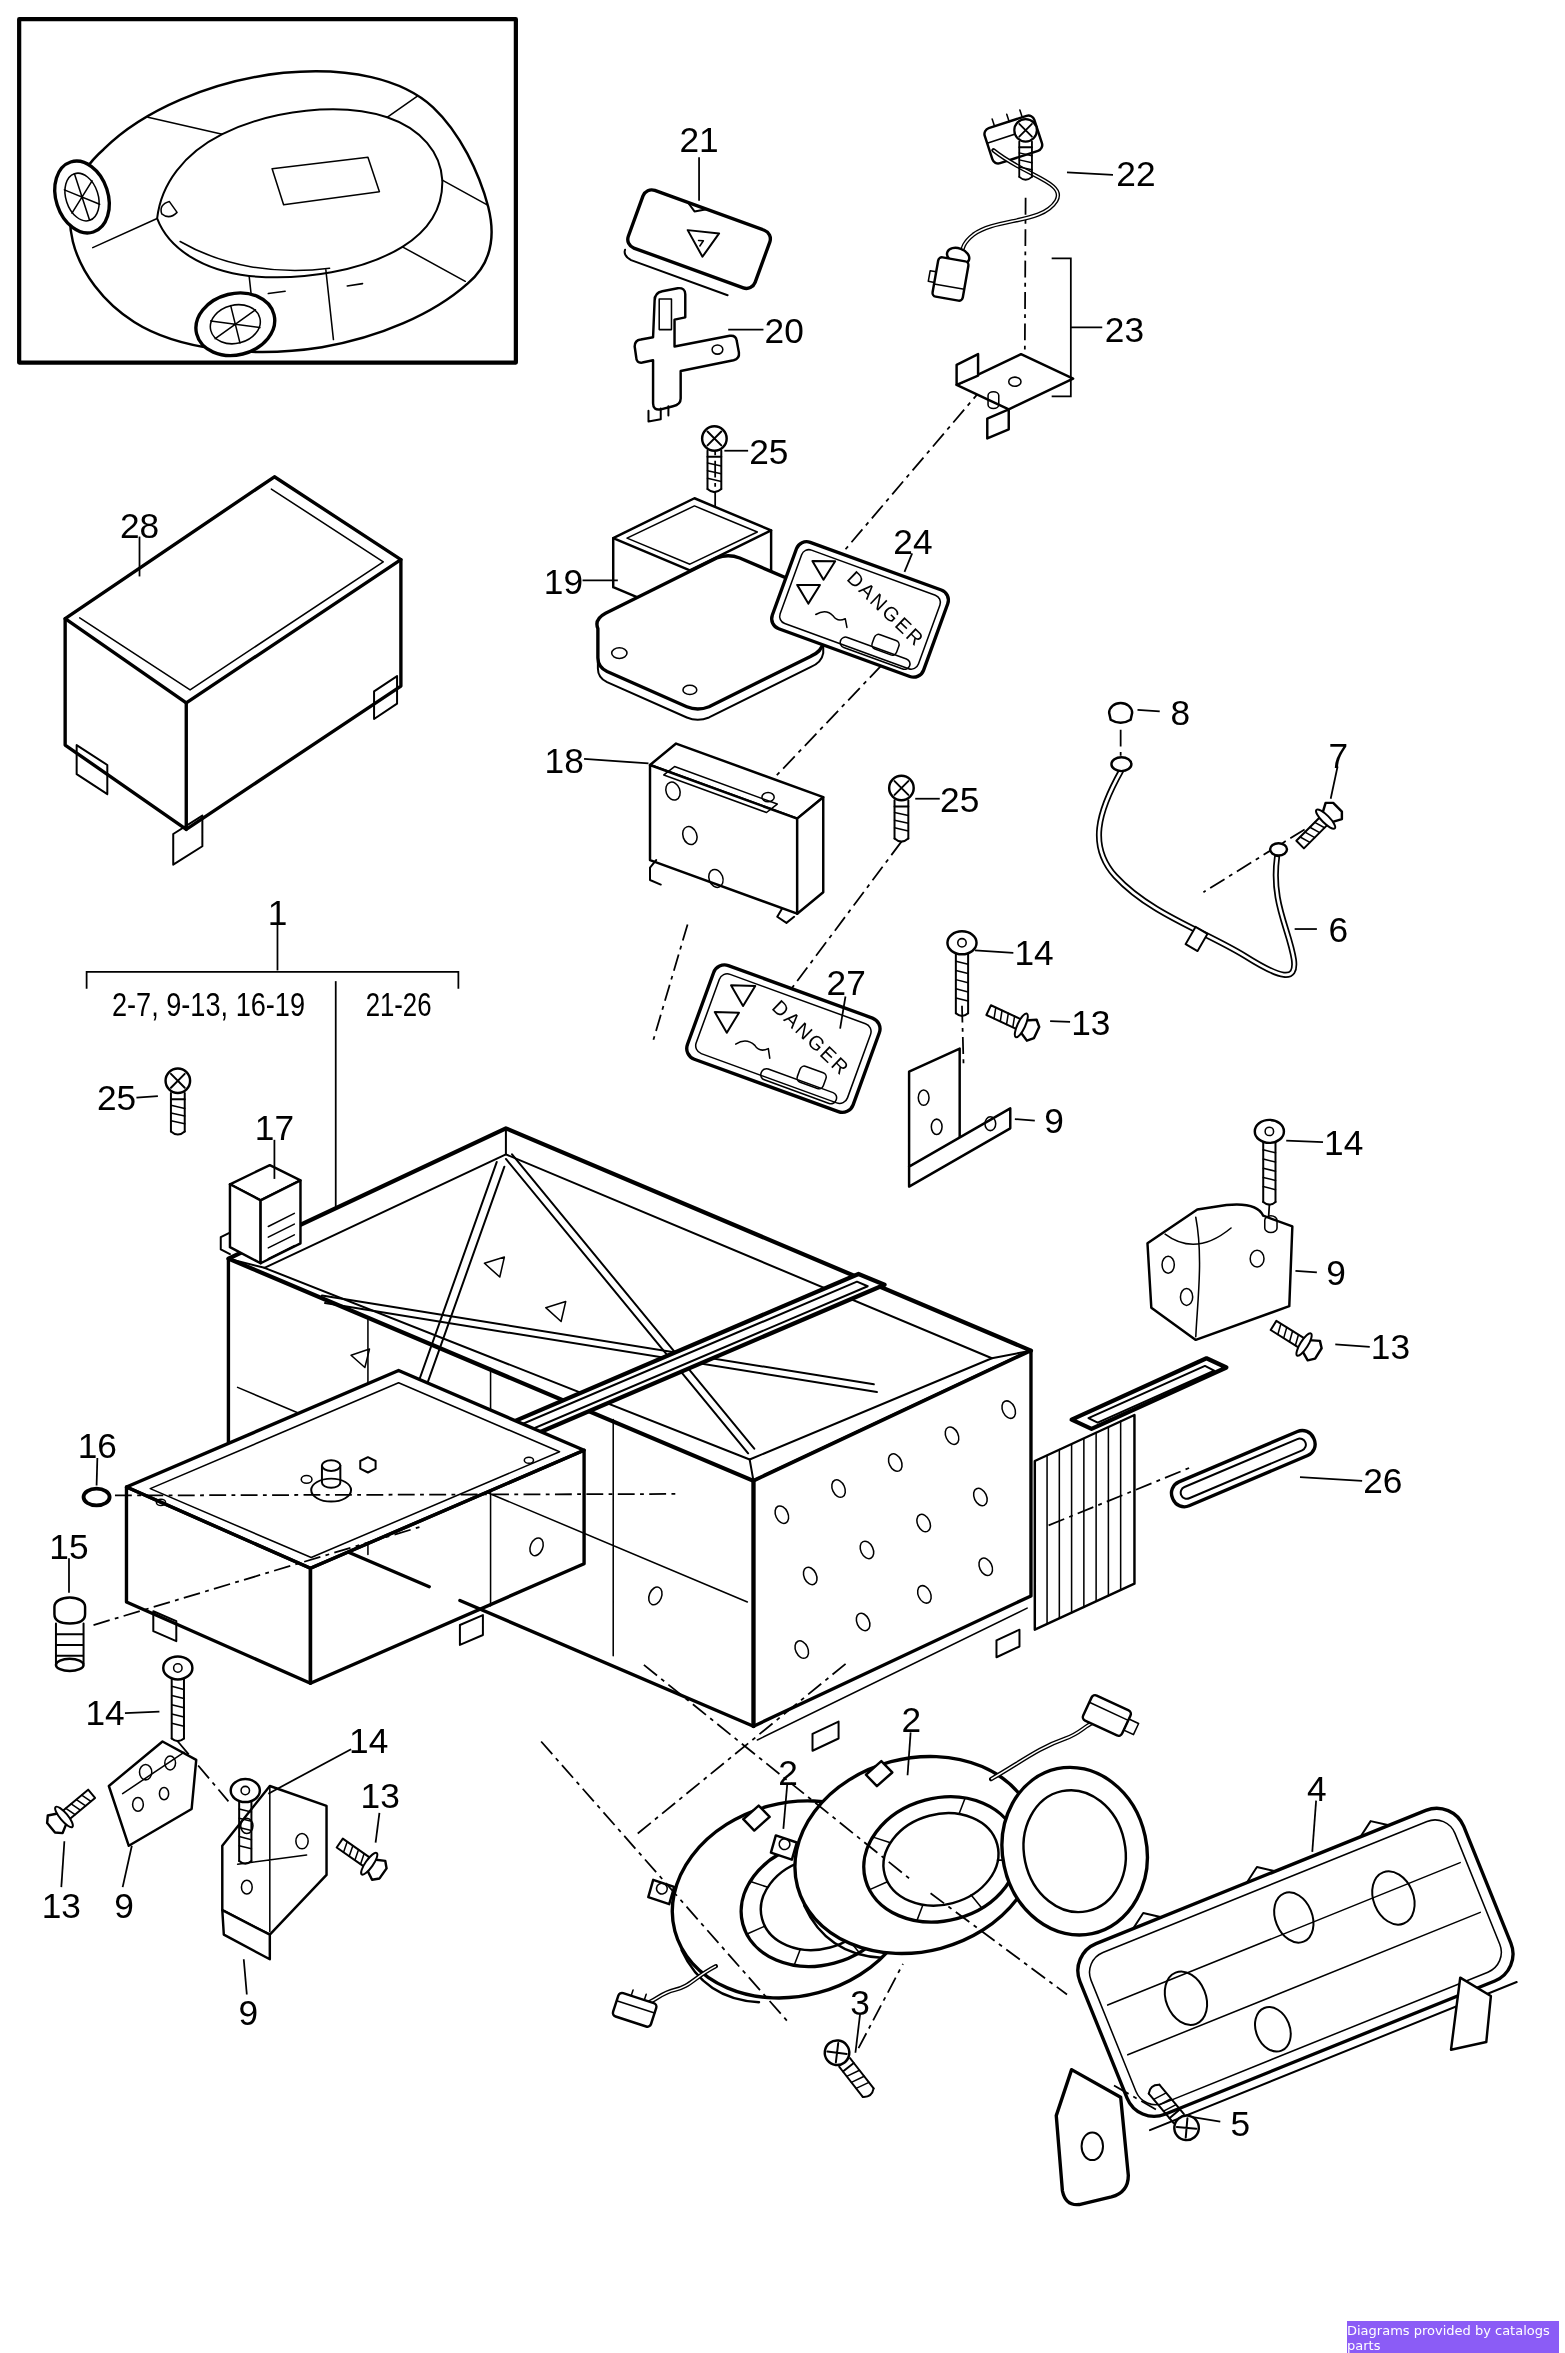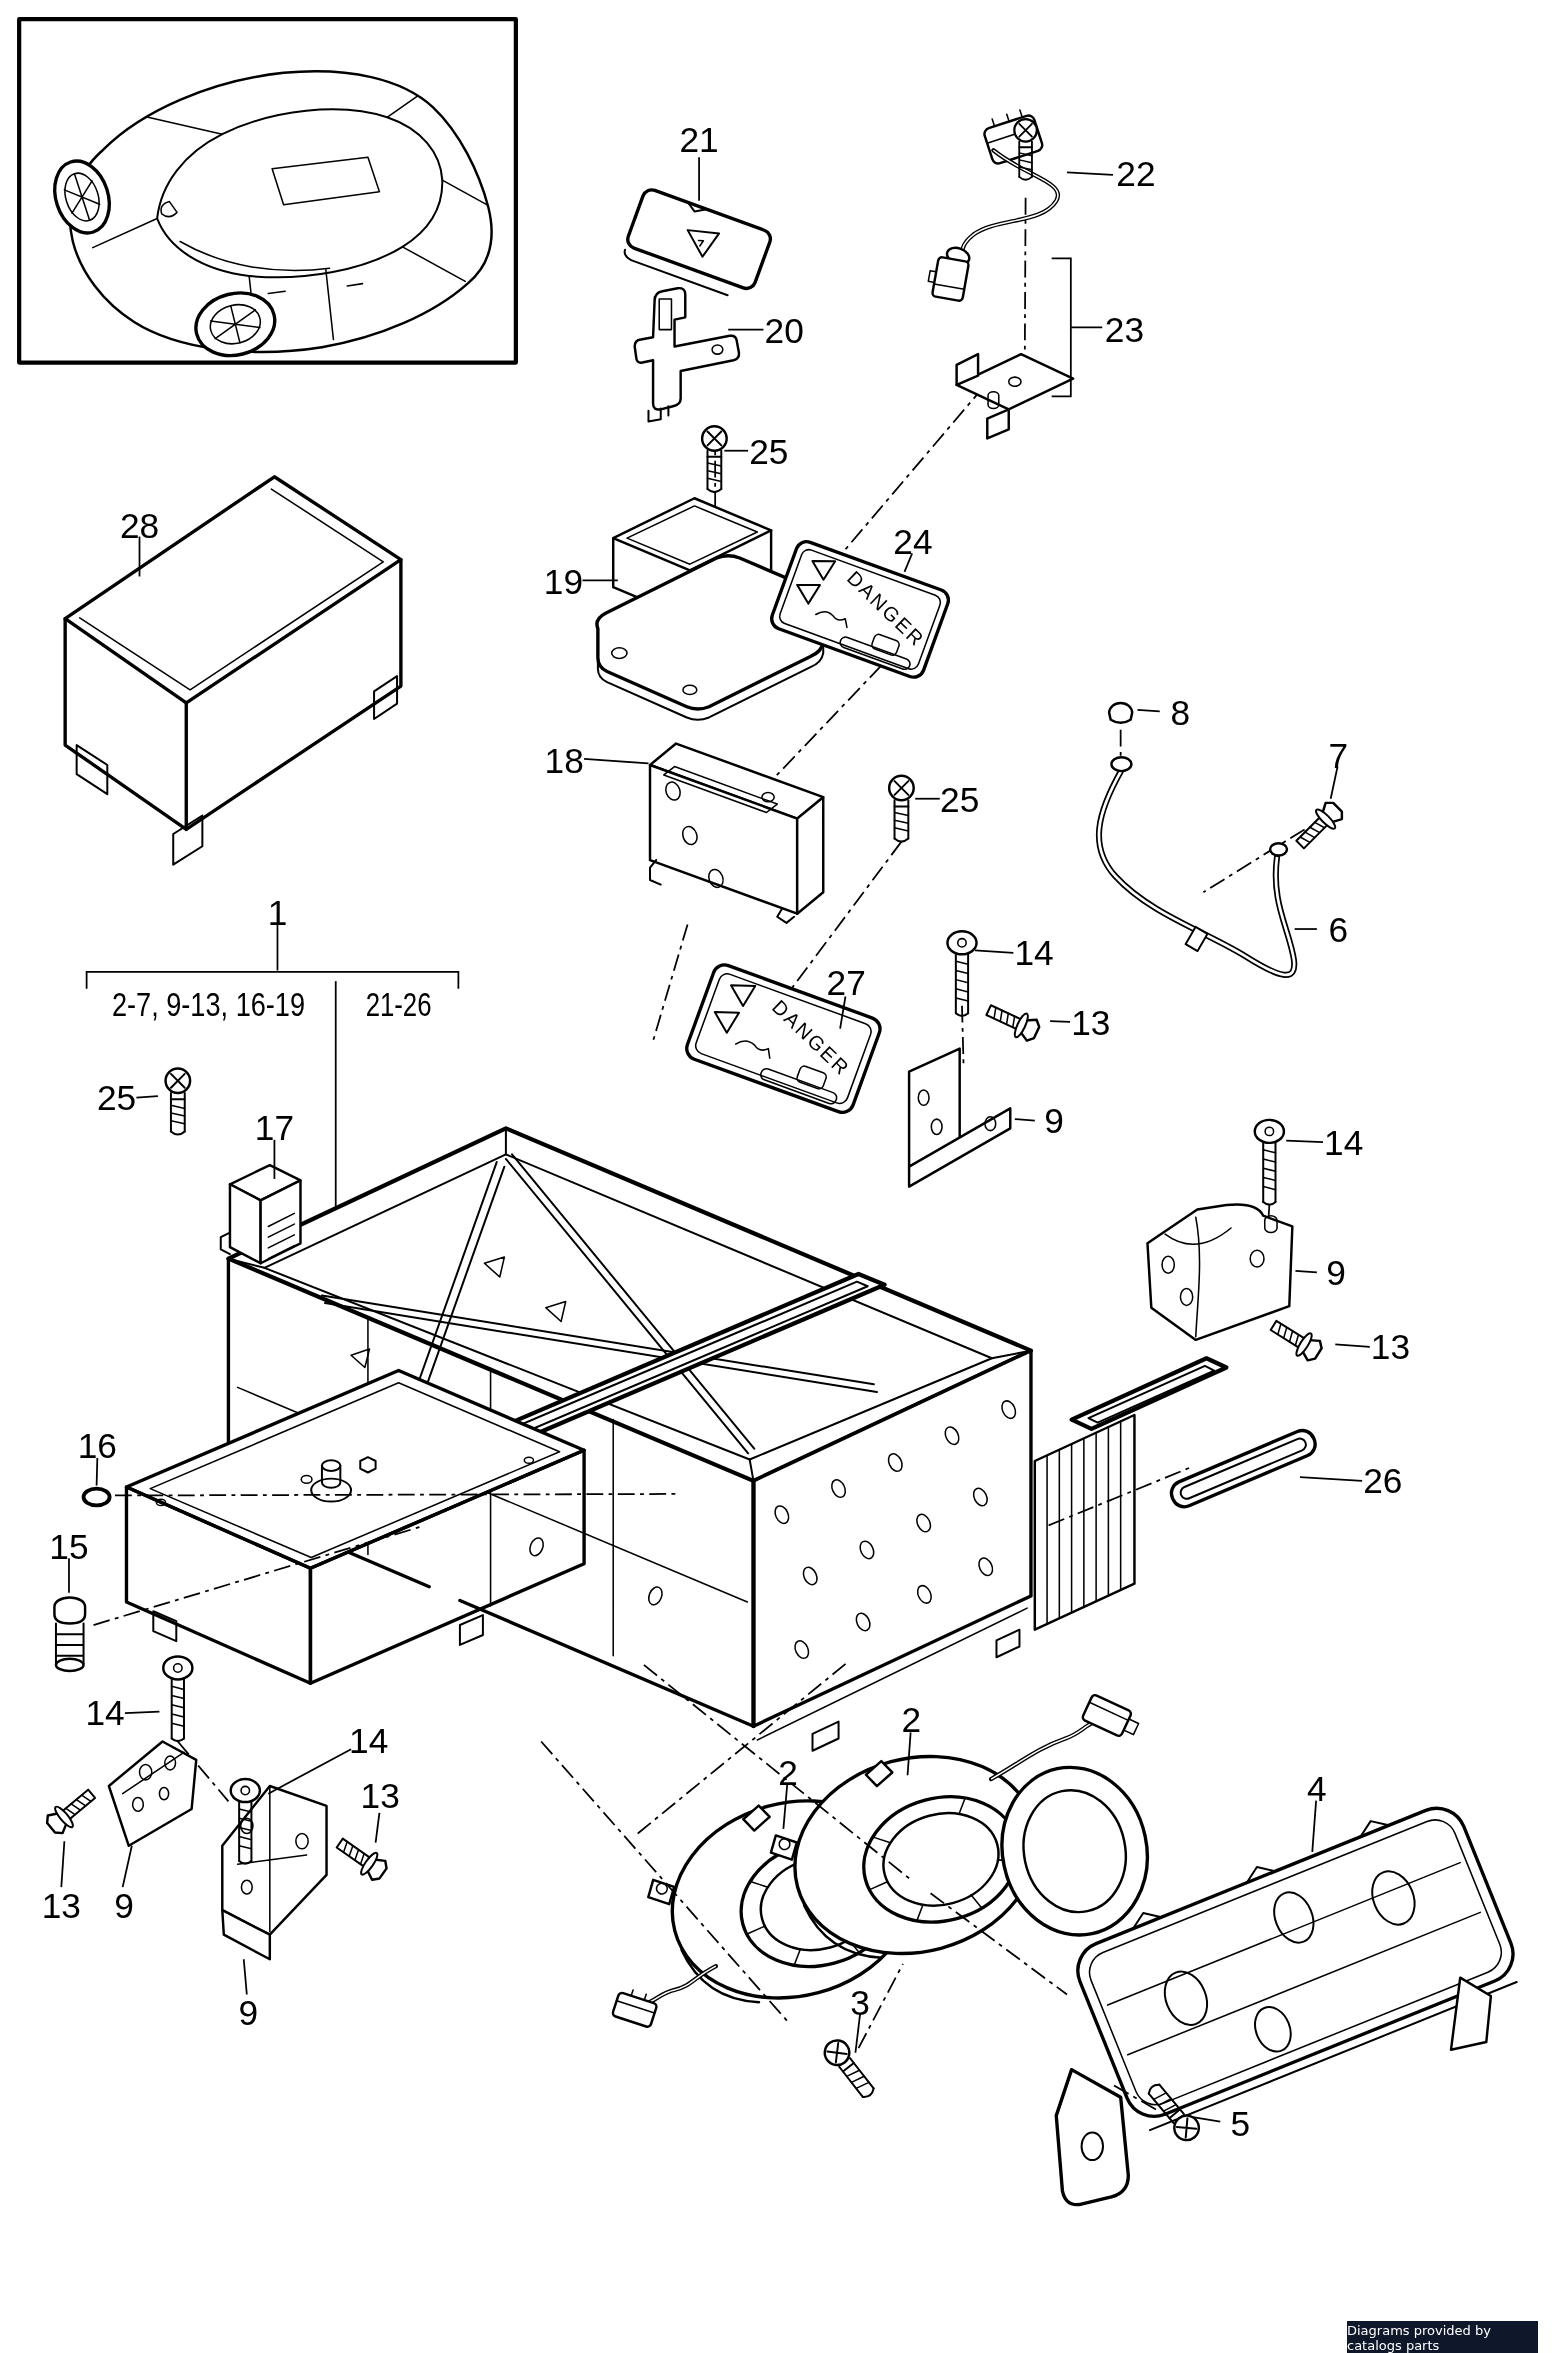--- a/index.html
+++ b/index.html
@@ -13,22 +13,22 @@
   .s5{fill:none;stroke:#000;stroke-width:5.5;stroke-linecap:round;stroke-linejoin:round}
   .fw{fill:#fff}
   .dd{fill:none;stroke:#000;stroke-width:2.3;stroke-dasharray:22 7 5 7}
   .ldr{fill:none;stroke:#000;stroke-width:2.3}
   text.callout{font-family:"Liberation Sans",sans-serif;font-size:46px;fill:#000;
                text-anchor:middle;dominant-baseline:central}
   text.grouptxt{font-family:"Liberation Sans",sans-serif;font-size:44px;fill:#000;
                text-anchor:middle;dominant-baseline:central}
   text.danger{font-family:"Liberation Sans",sans-serif;font-size:26px;fill:#000;
               letter-spacing:3px;text-anchor:middle}
-  #watermark{position:absolute;left:1347px;top:2321px;width:191px;height:33px;
-             background:#0f172a;color:#fff;display:flex;align-items:center;justify-content:center;
+  #watermark{position:absolute;left:1347px;top:2321px;width:212px;height:33px;
+             background:#8b5cf6;color:#fff;display:flex;align-items:center;justify-content:center;
              font-size:13px;font-family:"DejaVu Sans","Liberation Sans",sans-serif}
 </style>
 </head>
 <body>
 
 <svg width="1566" height="2354" viewBox="0 0 2043 3071">
   <defs>
     <g id="g-screw">
       <circle r="16" class="s3 fw"></circle>
       <path d="M-9,-9 L9,9 M-9,9 L9,-9" class="s25"></path>

